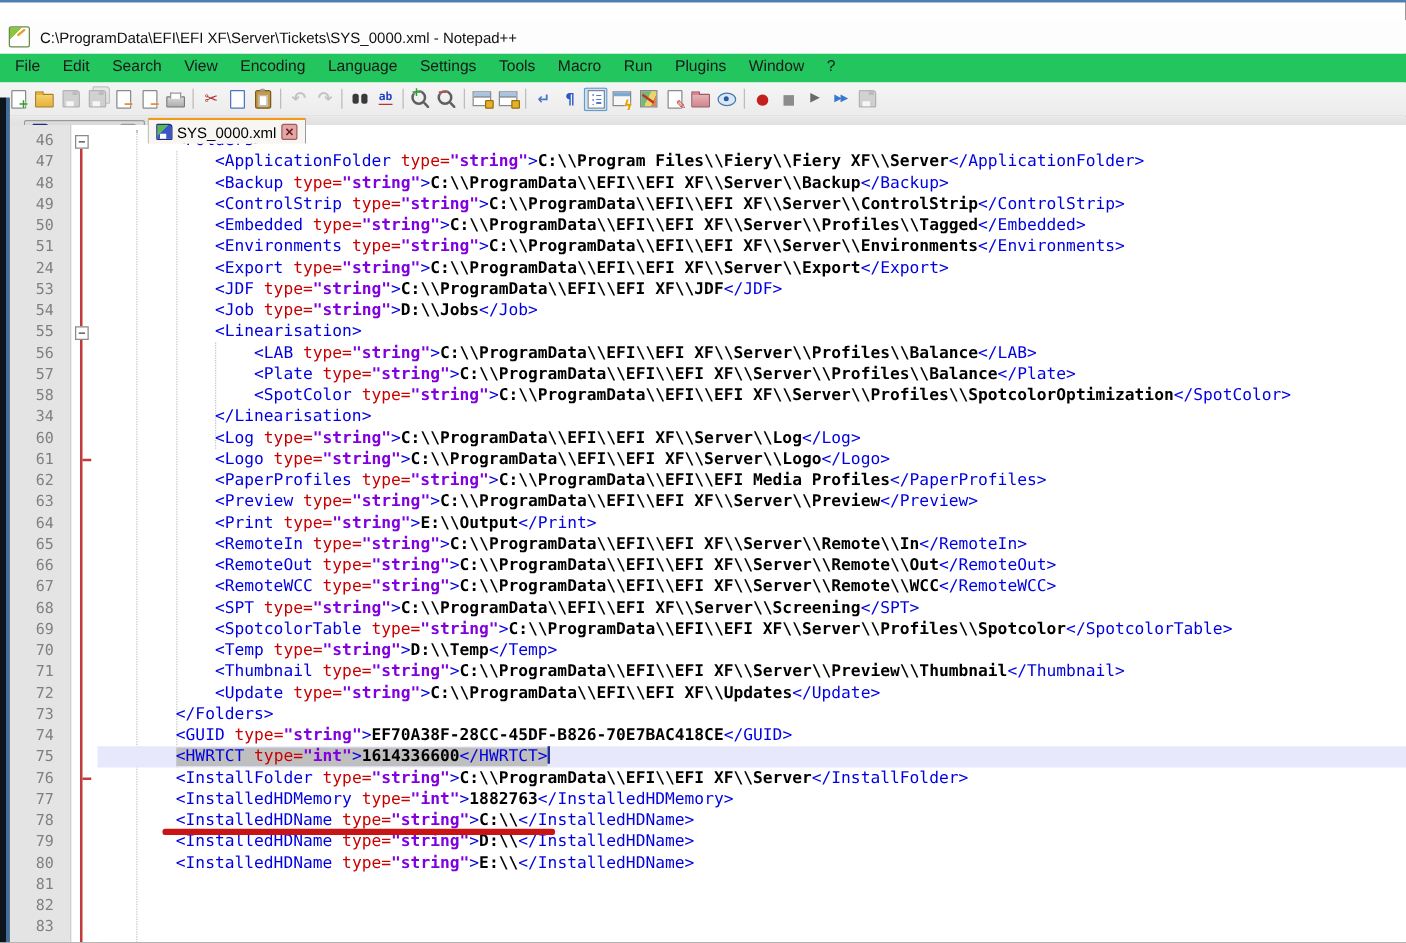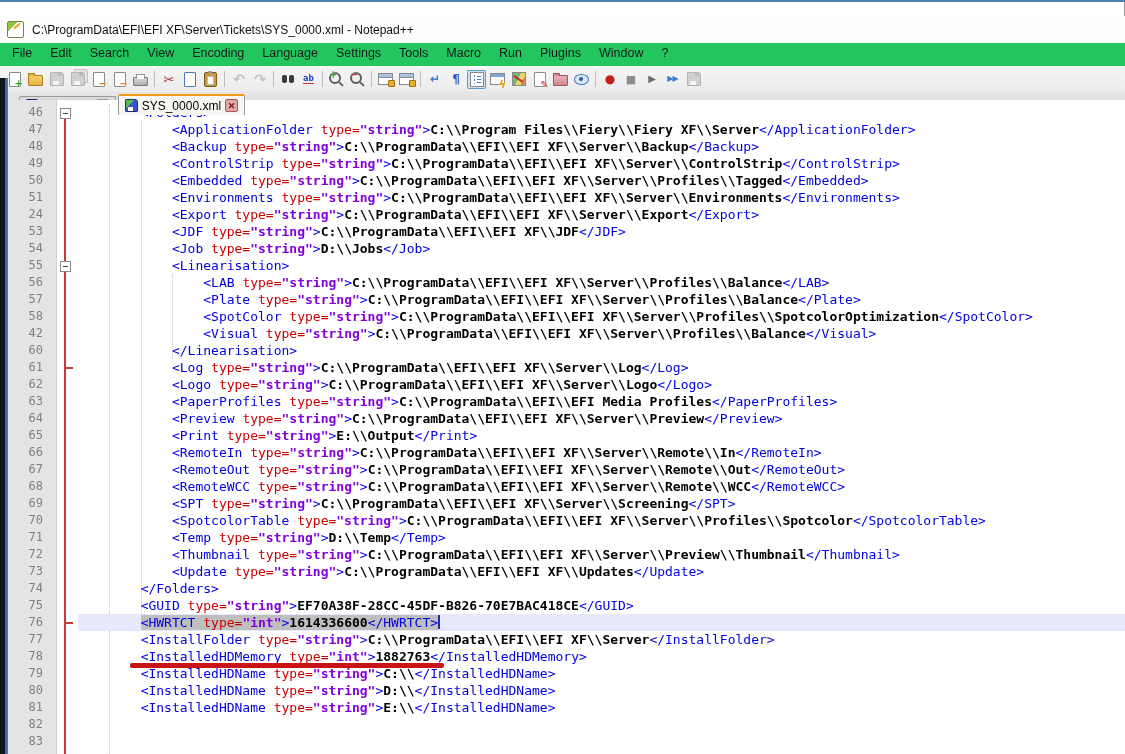--- a/index.html
+++ b/index.html
@@ -278,21 +278,21 @@
         <div class="ln">49</div>
         <div class="ln">50</div>
         <div class="ln">51</div>
         <div class="ln">24</div>
         <div class="ln">53</div>
         <div class="ln">54</div>
         <div class="ln">55</div>
         <div class="ln">56</div>
         <div class="ln">57</div>
         <div class="ln">58</div>
-        <div class="ln">42</div>
+        <div class="ln">34</div>
         <div class="ln">60</div>
         <div class="ln">61</div>
         <div class="ln">62</div>
         <div class="ln">63</div>
         <div class="ln">64</div>
         <div class="ln">65</div>
         <div class="ln">66</div>
         <div class="ln">67</div>
         <div class="ln">68</div>
         <div class="ln">69</div>
@@ -329,21 +329,20 @@
         <div class="codeline"><span class="tx">			</span><span class="tag">&lt;ControlStrip</span><span class="tx"> </span><span class="attr">type=</span><span class="str">"string"</span><span class="tag">&gt;</span><span class="tx">C:\\ProgramData\\EFI\\EFI XF\\Server\\ControlStrip</span><span class="tag">&lt;/ControlStrip</span><span class="tag">&gt;</span></div>
         <div class="codeline"><span class="tx">			</span><span class="tag">&lt;Embedded</span><span class="tx"> </span><span class="attr">type=</span><span class="str">"string"</span><span class="tag">&gt;</span><span class="tx">C:\\ProgramData\\EFI\\EFI XF\\Server\\Profiles\\Tagged</span><span class="tag">&lt;/Embedded</span><span class="tag">&gt;</span></div>
         <div class="codeline"><span class="tx">			</span><span class="tag">&lt;Environments</span><span class="tx"> </span><span class="attr">type=</span><span class="str">"string"</span><span class="tag">&gt;</span><span class="tx">C:\\ProgramData\\EFI\\EFI XF\\Server\\Environments</span><span class="tag">&lt;/Environments</span><span class="tag">&gt;</span></div>
         <div class="codeline"><span class="tx">			</span><span class="tag">&lt;Export</span><span class="tx"> </span><span class="attr">type=</span><span class="str">"string"</span><span class="tag">&gt;</span><span class="tx">C:\\ProgramData\\EFI\\EFI XF\\Server\\Export</span><span class="tag">&lt;/Export</span><span class="tag">&gt;</span></div>
         <div class="codeline"><span class="tx">			</span><span class="tag">&lt;JDF</span><span class="tx"> </span><span class="attr">type=</span><span class="str">"string"</span><span class="tag">&gt;</span><span class="tx">C:\\ProgramData\\EFI\\EFI XF\\JDF</span><span class="tag">&lt;/JDF</span><span class="tag">&gt;</span></div>
         <div class="codeline"><span class="tx">			</span><span class="tag">&lt;Job</span><span class="tx"> </span><span class="attr">type=</span><span class="str">"string"</span><span class="tag">&gt;</span><span class="tx">D:\\Jobs</span><span class="tag">&lt;/Job</span><span class="tag">&gt;</span></div>
         <div class="codeline"><span class="tx">			</span><span class="tag">&lt;Linearisation</span><span class="tag">&gt;</span></div>
         <div class="codeline"><span class="tx">				</span><span class="tag">&lt;LAB</span><span class="tx"> </span><span class="attr">type=</span><span class="str">"string"</span><span class="tag">&gt;</span><span class="tx">C:\\ProgramData\\EFI\\EFI XF\\Server\\Profiles\\Balance</span><span class="tag">&lt;/LAB</span><span class="tag">&gt;</span></div>
         <div class="codeline"><span class="tx">				</span><span class="tag">&lt;Plate</span><span class="tx"> </span><span class="attr">type=</span><span class="str">"string"</span><span class="tag">&gt;</span><span class="tx">C:\\ProgramData\\EFI\\EFI XF\\Server\\Profiles\\Balance</span><span class="tag">&lt;/Plate</span><span class="tag">&gt;</span></div>
         <div class="codeline"><span class="tx">				</span><span class="tag">&lt;SpotColor</span><span class="tx"> </span><span class="attr">type=</span><span class="str">"string"</span><span class="tag">&gt;</span><span class="tx">C:\\ProgramData\\EFI\\EFI XF\\Server\\Profiles\\SpotcolorOptimization</span><span class="tag">&lt;/SpotColor</span><span class="tag">&gt;</span></div>
-        <div class="codeline"><span class="tx">				</span><span class="tag">&lt;Visual</span><span class="tx"> </span><span class="attr">type=</span><span class="str">"string"</span><span class="tag">&gt;</span><span class="tx">C:\\ProgramData\\EFI\\EFI XF\\Server\\Profiles\\Balance</span><span class="tag">&lt;/Visual</span><span class="tag">&gt;</span></div>
         <div class="codeline"><span class="tx">			</span><span class="tag">&lt;/Linearisation</span><span class="tag">&gt;</span></div>
         <div class="codeline"><span class="tx">			</span><span class="tag">&lt;Log</span><span class="tx"> </span><span class="attr">type=</span><span class="str">"string"</span><span class="tag">&gt;</span><span class="tx">C:\\ProgramData\\EFI\\EFI XF\\Server\\Log</span><span class="tag">&lt;/Log</span><span class="tag">&gt;</span></div>
         <div class="codeline"><span class="tx">			</span><span class="tag">&lt;Logo</span><span class="tx"> </span><span class="attr">type=</span><span class="str">"string"</span><span class="tag">&gt;</span><span class="tx">C:\\ProgramData\\EFI\\EFI XF\\Server\\Logo</span><span class="tag">&lt;/Logo</span><span class="tag">&gt;</span></div>
         <div class="codeline"><span class="tx">			</span><span class="tag">&lt;PaperProfiles</span><span class="tx"> </span><span class="attr">type=</span><span class="str">"string"</span><span class="tag">&gt;</span><span class="tx">C:\\ProgramData\\EFI\\EFI Media Profiles</span><span class="tag">&lt;/PaperProfiles</span><span class="tag">&gt;</span></div>
         <div class="codeline"><span class="tx">			</span><span class="tag">&lt;Preview</span><span class="tx"> </span><span class="attr">type=</span><span class="str">"string"</span><span class="tag">&gt;</span><span class="tx">C:\\ProgramData\\EFI\\EFI XF\\Server\\Preview</span><span class="tag">&lt;/Preview</span><span class="tag">&gt;</span></div>
         <div class="codeline"><span class="tx">			</span><span class="tag">&lt;Print</span><span class="tx"> </span><span class="attr">type=</span><span class="str">"string"</span><span class="tag">&gt;</span><span class="tx">E:\\Output</span><span class="tag">&lt;/Print</span><span class="tag">&gt;</span></div>
         <div class="codeline"><span class="tx">			</span><span class="tag">&lt;RemoteIn</span><span class="tx"> </span><span class="attr">type=</span><span class="str">"string"</span><span class="tag">&gt;</span><span class="tx">C:\\ProgramData\\EFI\\EFI XF\\Server\\Remote\\In</span><span class="tag">&lt;/RemoteIn</span><span class="tag">&gt;</span></div>
         <div class="codeline"><span class="tx">			</span><span class="tag">&lt;RemoteOut</span><span class="tx"> </span><span class="attr">type=</span><span class="str">"string"</span><span class="tag">&gt;</span><span class="tx">C:\\ProgramData\\EFI\\EFI XF\\Server\\Remote\\Out</span><span class="tag">&lt;/RemoteOut</span><span class="tag">&gt;</span></div>
         <div class="codeline"><span class="tx">			</span><span class="tag">&lt;RemoteWCC</span><span class="tx"> </span><span class="attr">type=</span><span class="str">"string"</span><span class="tag">&gt;</span><span class="tx">C:\\ProgramData\\EFI\\EFI XF\\Server\\Remote\\WCC</span><span class="tag">&lt;/RemoteWCC</span><span class="tag">&gt;</span></div>
         <div class="codeline"><span class="tx">			</span><span class="tag">&lt;SPT</span><span class="tx"> </span><span class="attr">type=</span><span class="str">"string"</span><span class="tag">&gt;</span><span class="tx">C:\\ProgramData\\EFI\\EFI XF\\Server\\Screening</span><span class="tag">&lt;/SPT</span><span class="tag">&gt;</span></div>

